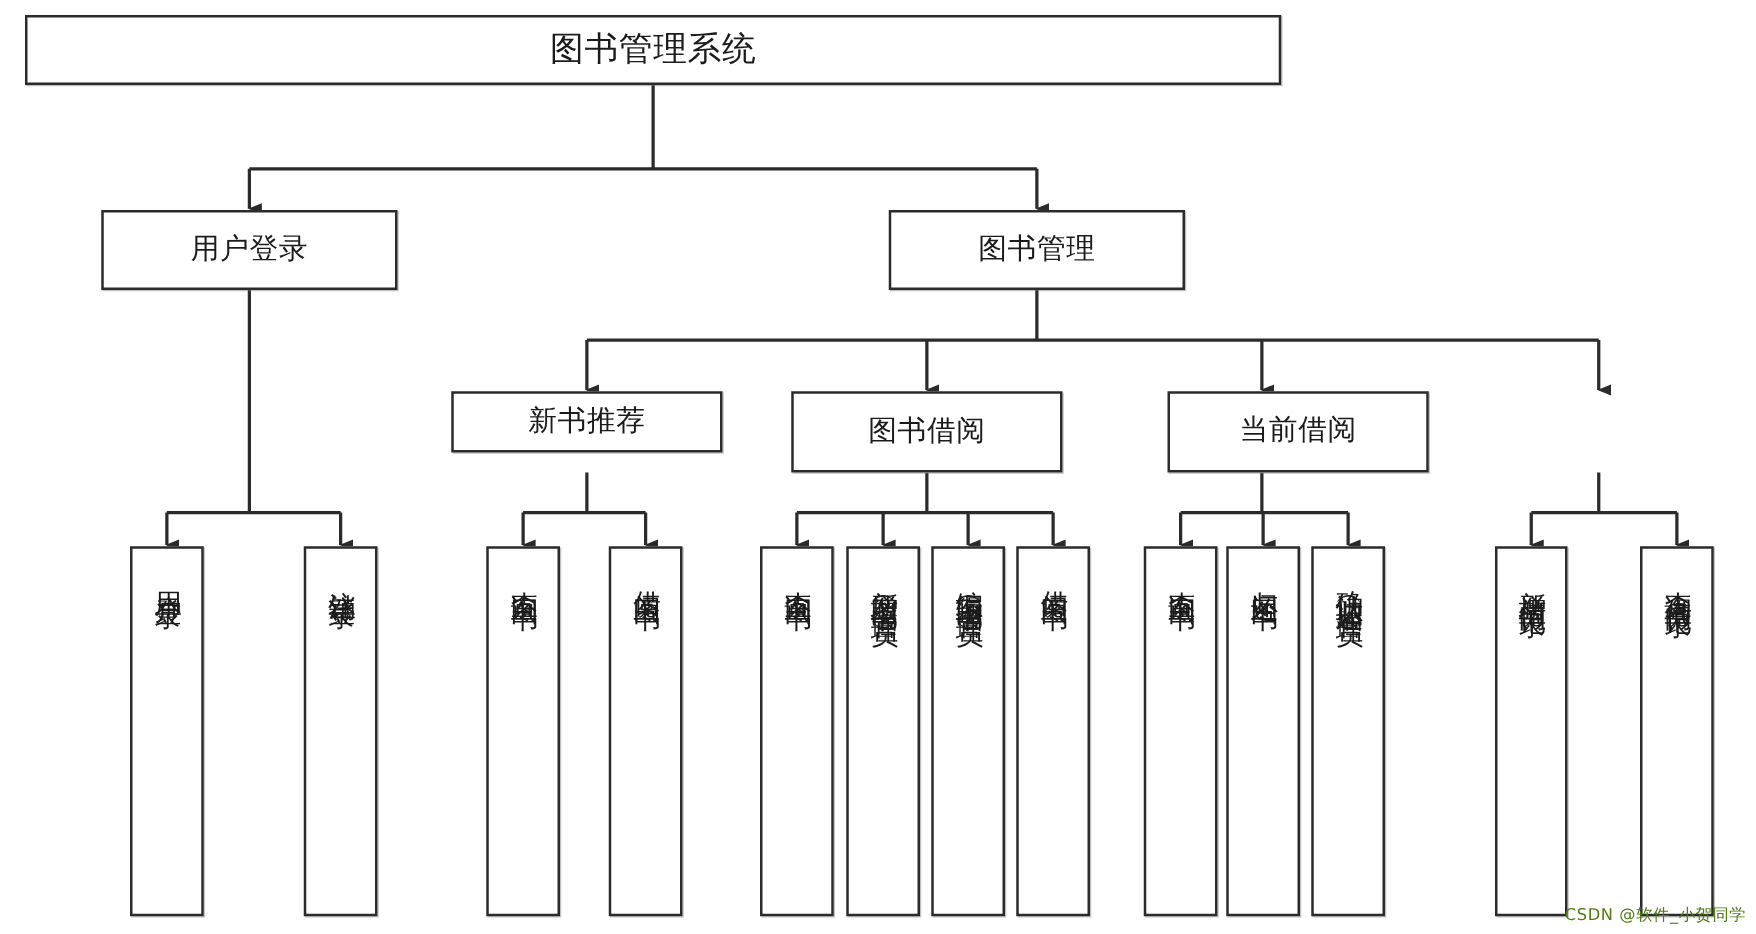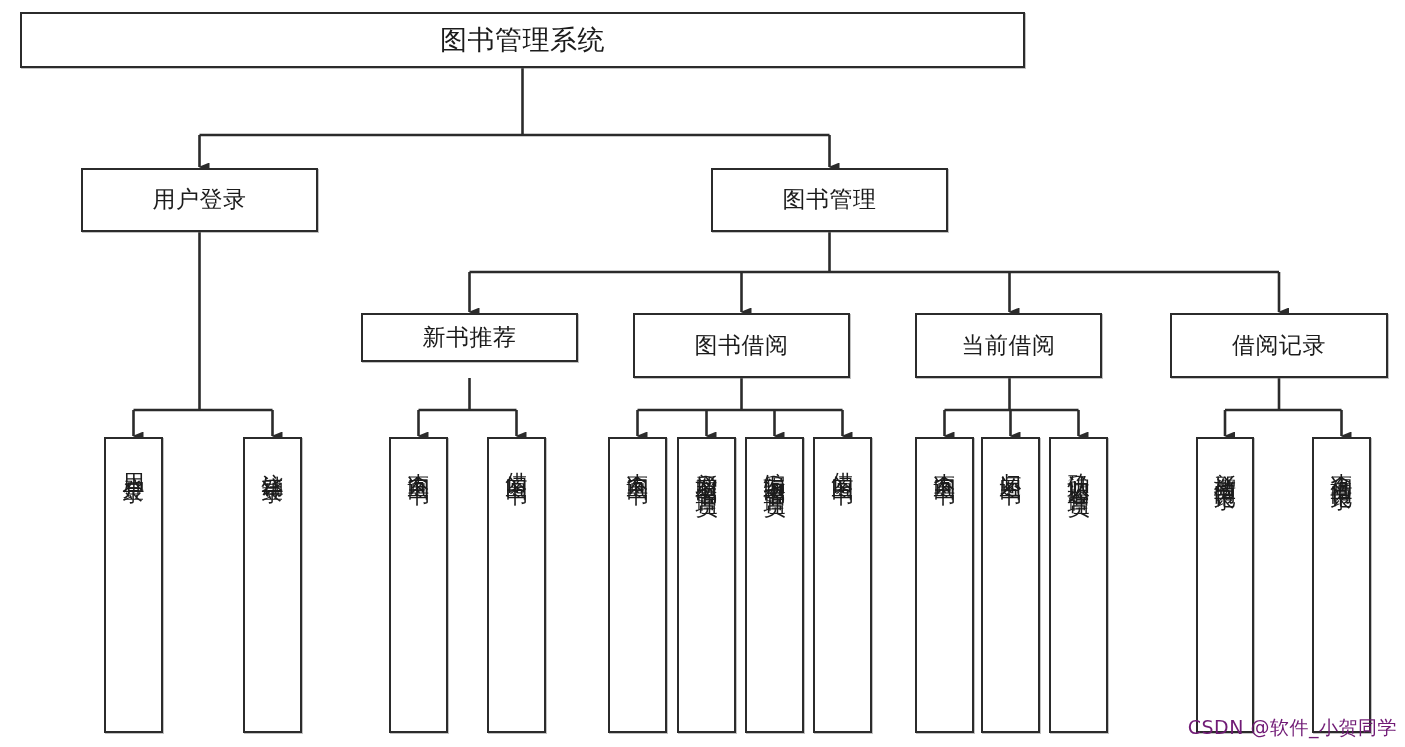--- a/index.html
+++ b/index.html
@@ -64,22 +64,22 @@
     text-orientation: upright;
     font-size: 22px;
     letter-spacing: 3.5px;
     line-height: 1.0;
     white-space: nowrap;
   }
   .watermark {
     position: absolute;
     right: 8px;
     bottom: 6px;
-    font-size: 19px;
-    color: #701a75;
+    font-size: 13px;
+    color: #4d7c0f;
     letter-spacing: 0.5px;
     user-select: none;
     white-space: nowrap;
   }
 </style>
 </head>
 <body>
 
 <div id="diagram-root">
 
@@ -136,25 +136,22 @@
   <div class="node horizontal" id="node-book-manage" style="left: 711px; top: 168px; width: 237px; height: 64px;">
     <span class="node-label">图书管理</span>
   </div>
 
   <div class="node horizontal" id="node-new-book-recommend" style="left: 361px; top: 313px; width: 217px; height: 49px;">
     <span class="node-label">新书推荐</span>
   </div>
   <div class="node horizontal" id="node-book-borrow" style="left: 633px; top: 313px; width: 217px; height: 65px;">
     <span class="node-label">图书借阅</span>
   </div>
-  <div class="node horizontal" id="node-current-borrow" style="left: 915px; top: 313px; width: 187px; height: 65px;">
+  <div class="node horizontal" id="node-current-borrow" style="left: 934px; top: 313px; width: 209px; height: 65px; font-family: Liberation Mono, monospace;">
     <span class="node-label">当前借阅</span>
-  </div>
-  <div class="node horizontal" id="node-borrow-record" style="left: 1170px; top: 313px; width: 218px; height: 65px;">
-    <span class="node-label">借阅记录</span>
   </div>
 
   <div class="node vertical" id="node-leaf-user-login" style="left: 104px; top: 437px; width: 59px; height: 296px;">
     <span class="node-label">用户登录</span>
   </div>
   <div class="node vertical" id="node-leaf-logout" style="left: 243px; top: 437px; width: 59px; height: 296px;">
     <span class="node-label">注销登录</span>
   </div>
   <div class="node vertical" id="node-leaf-query-book-1" style="left: 389px; top: 437px; width: 59px; height: 296px;">
     <span class="node-label">查询图书</span>

